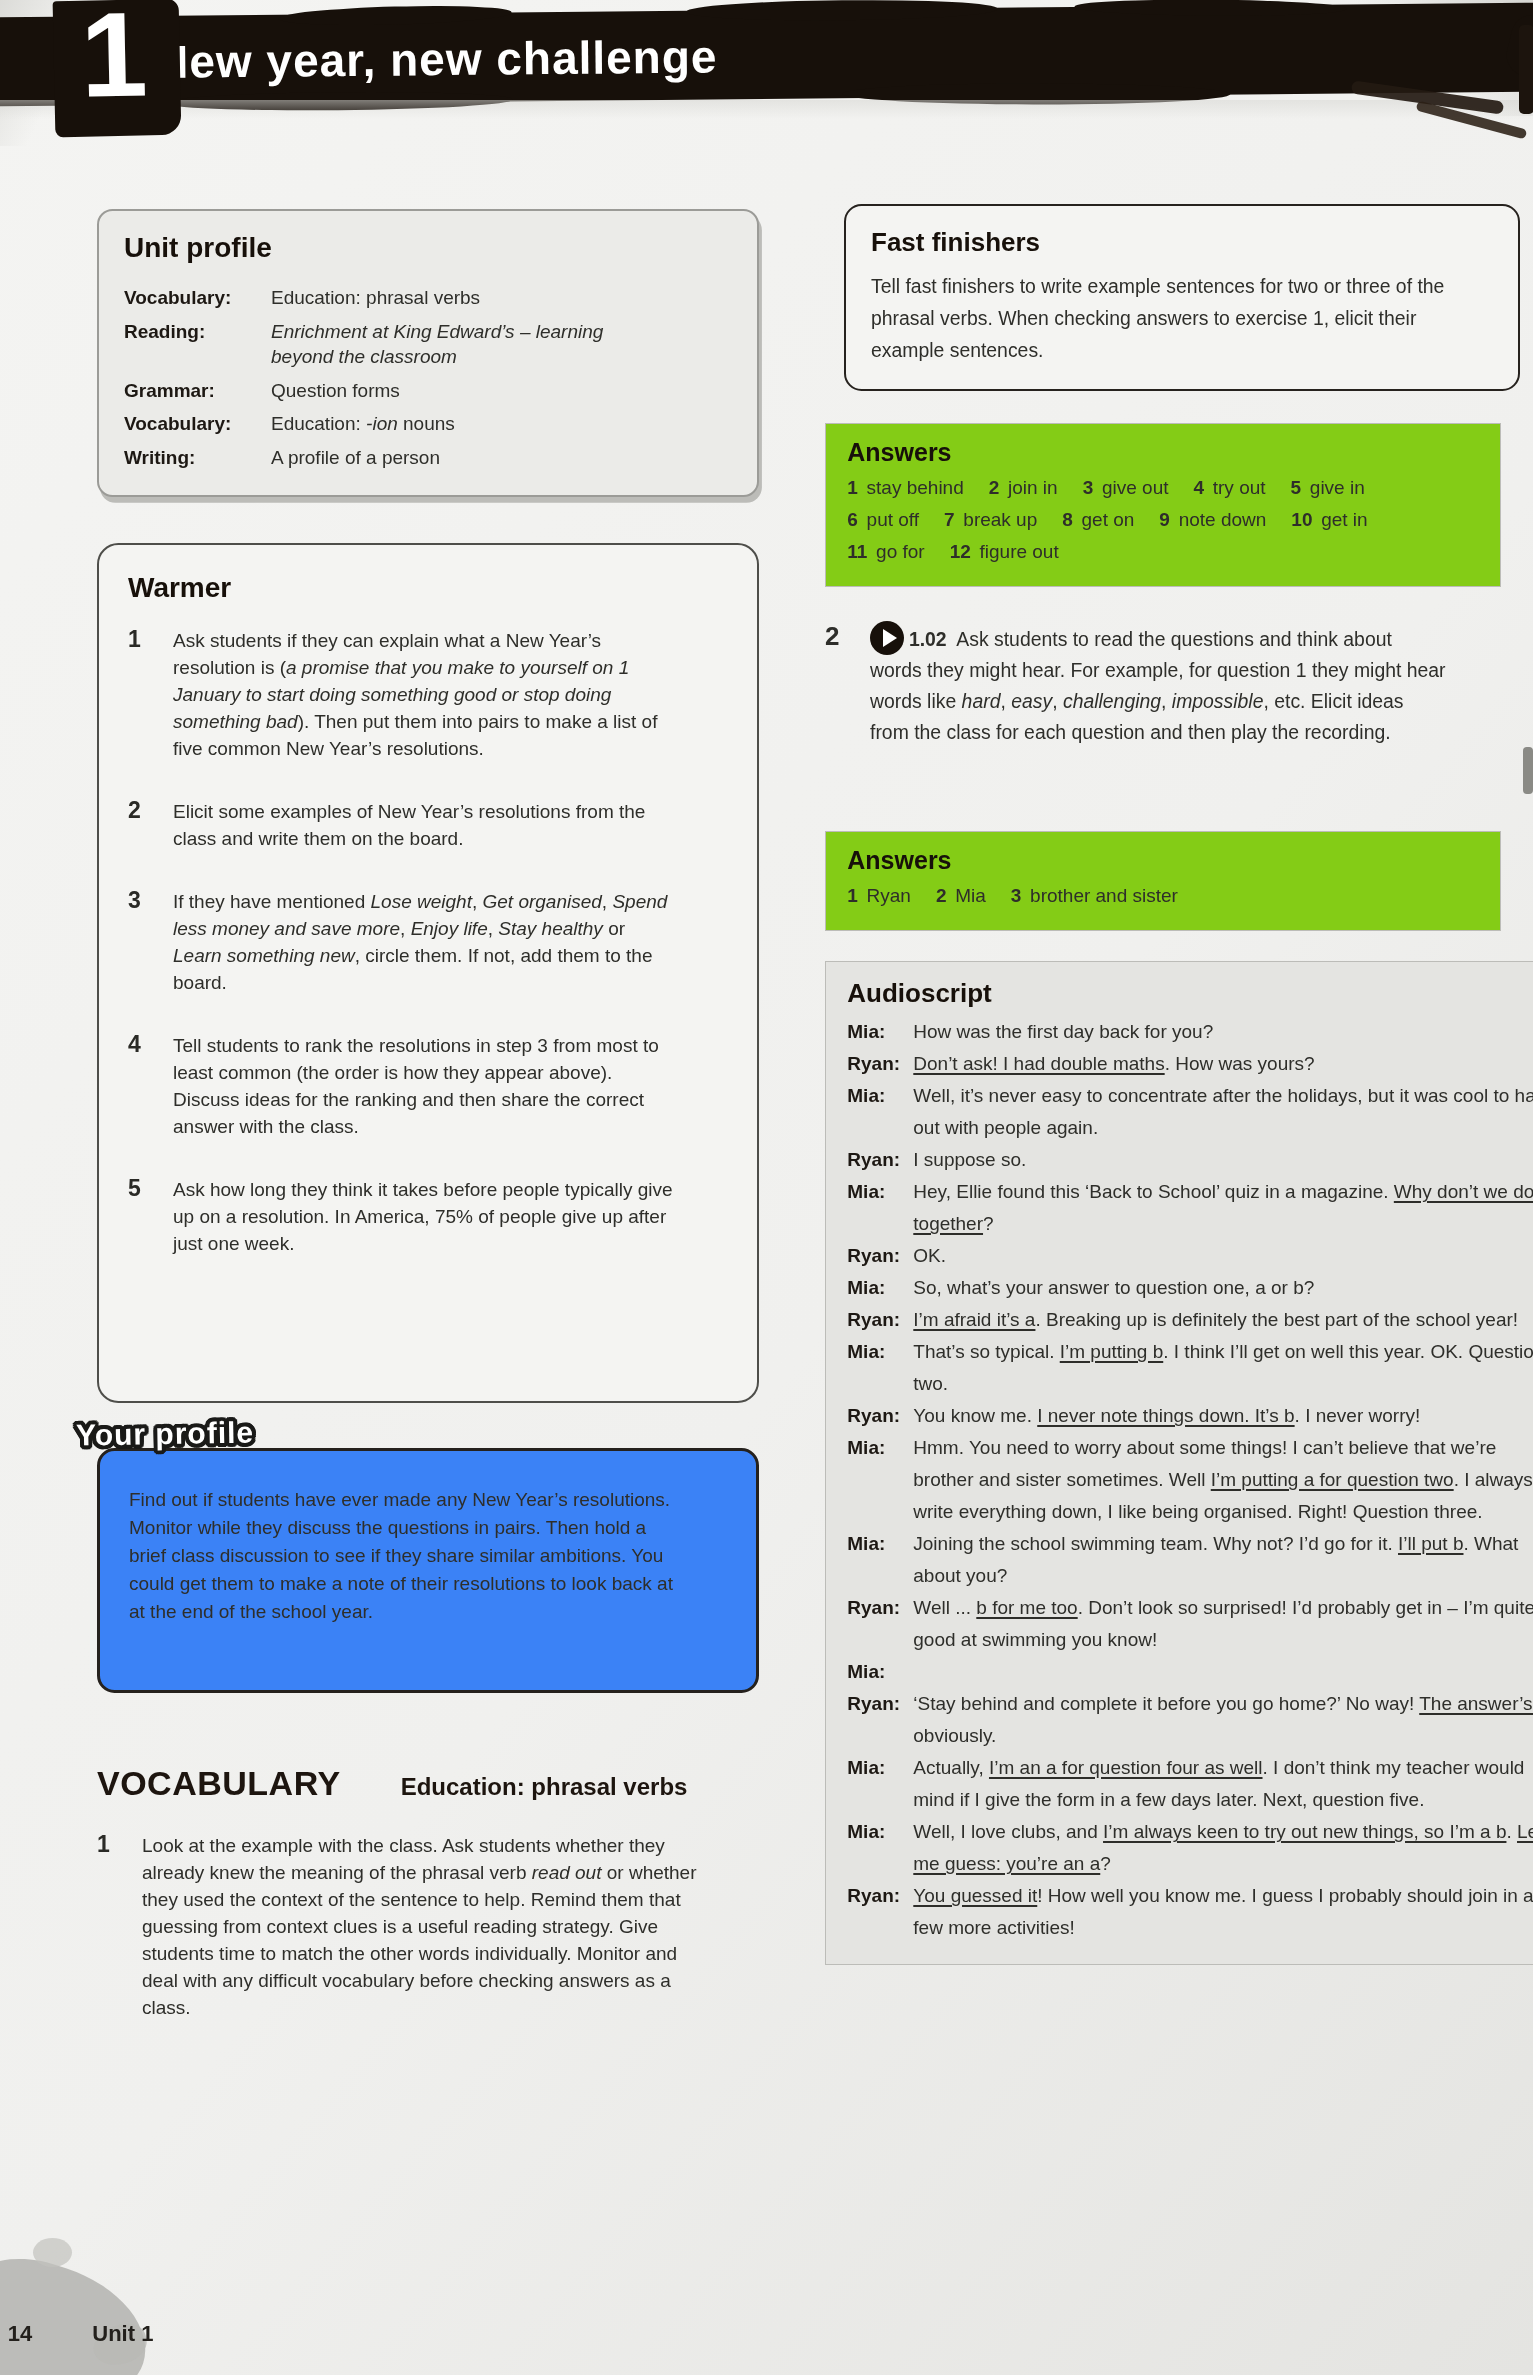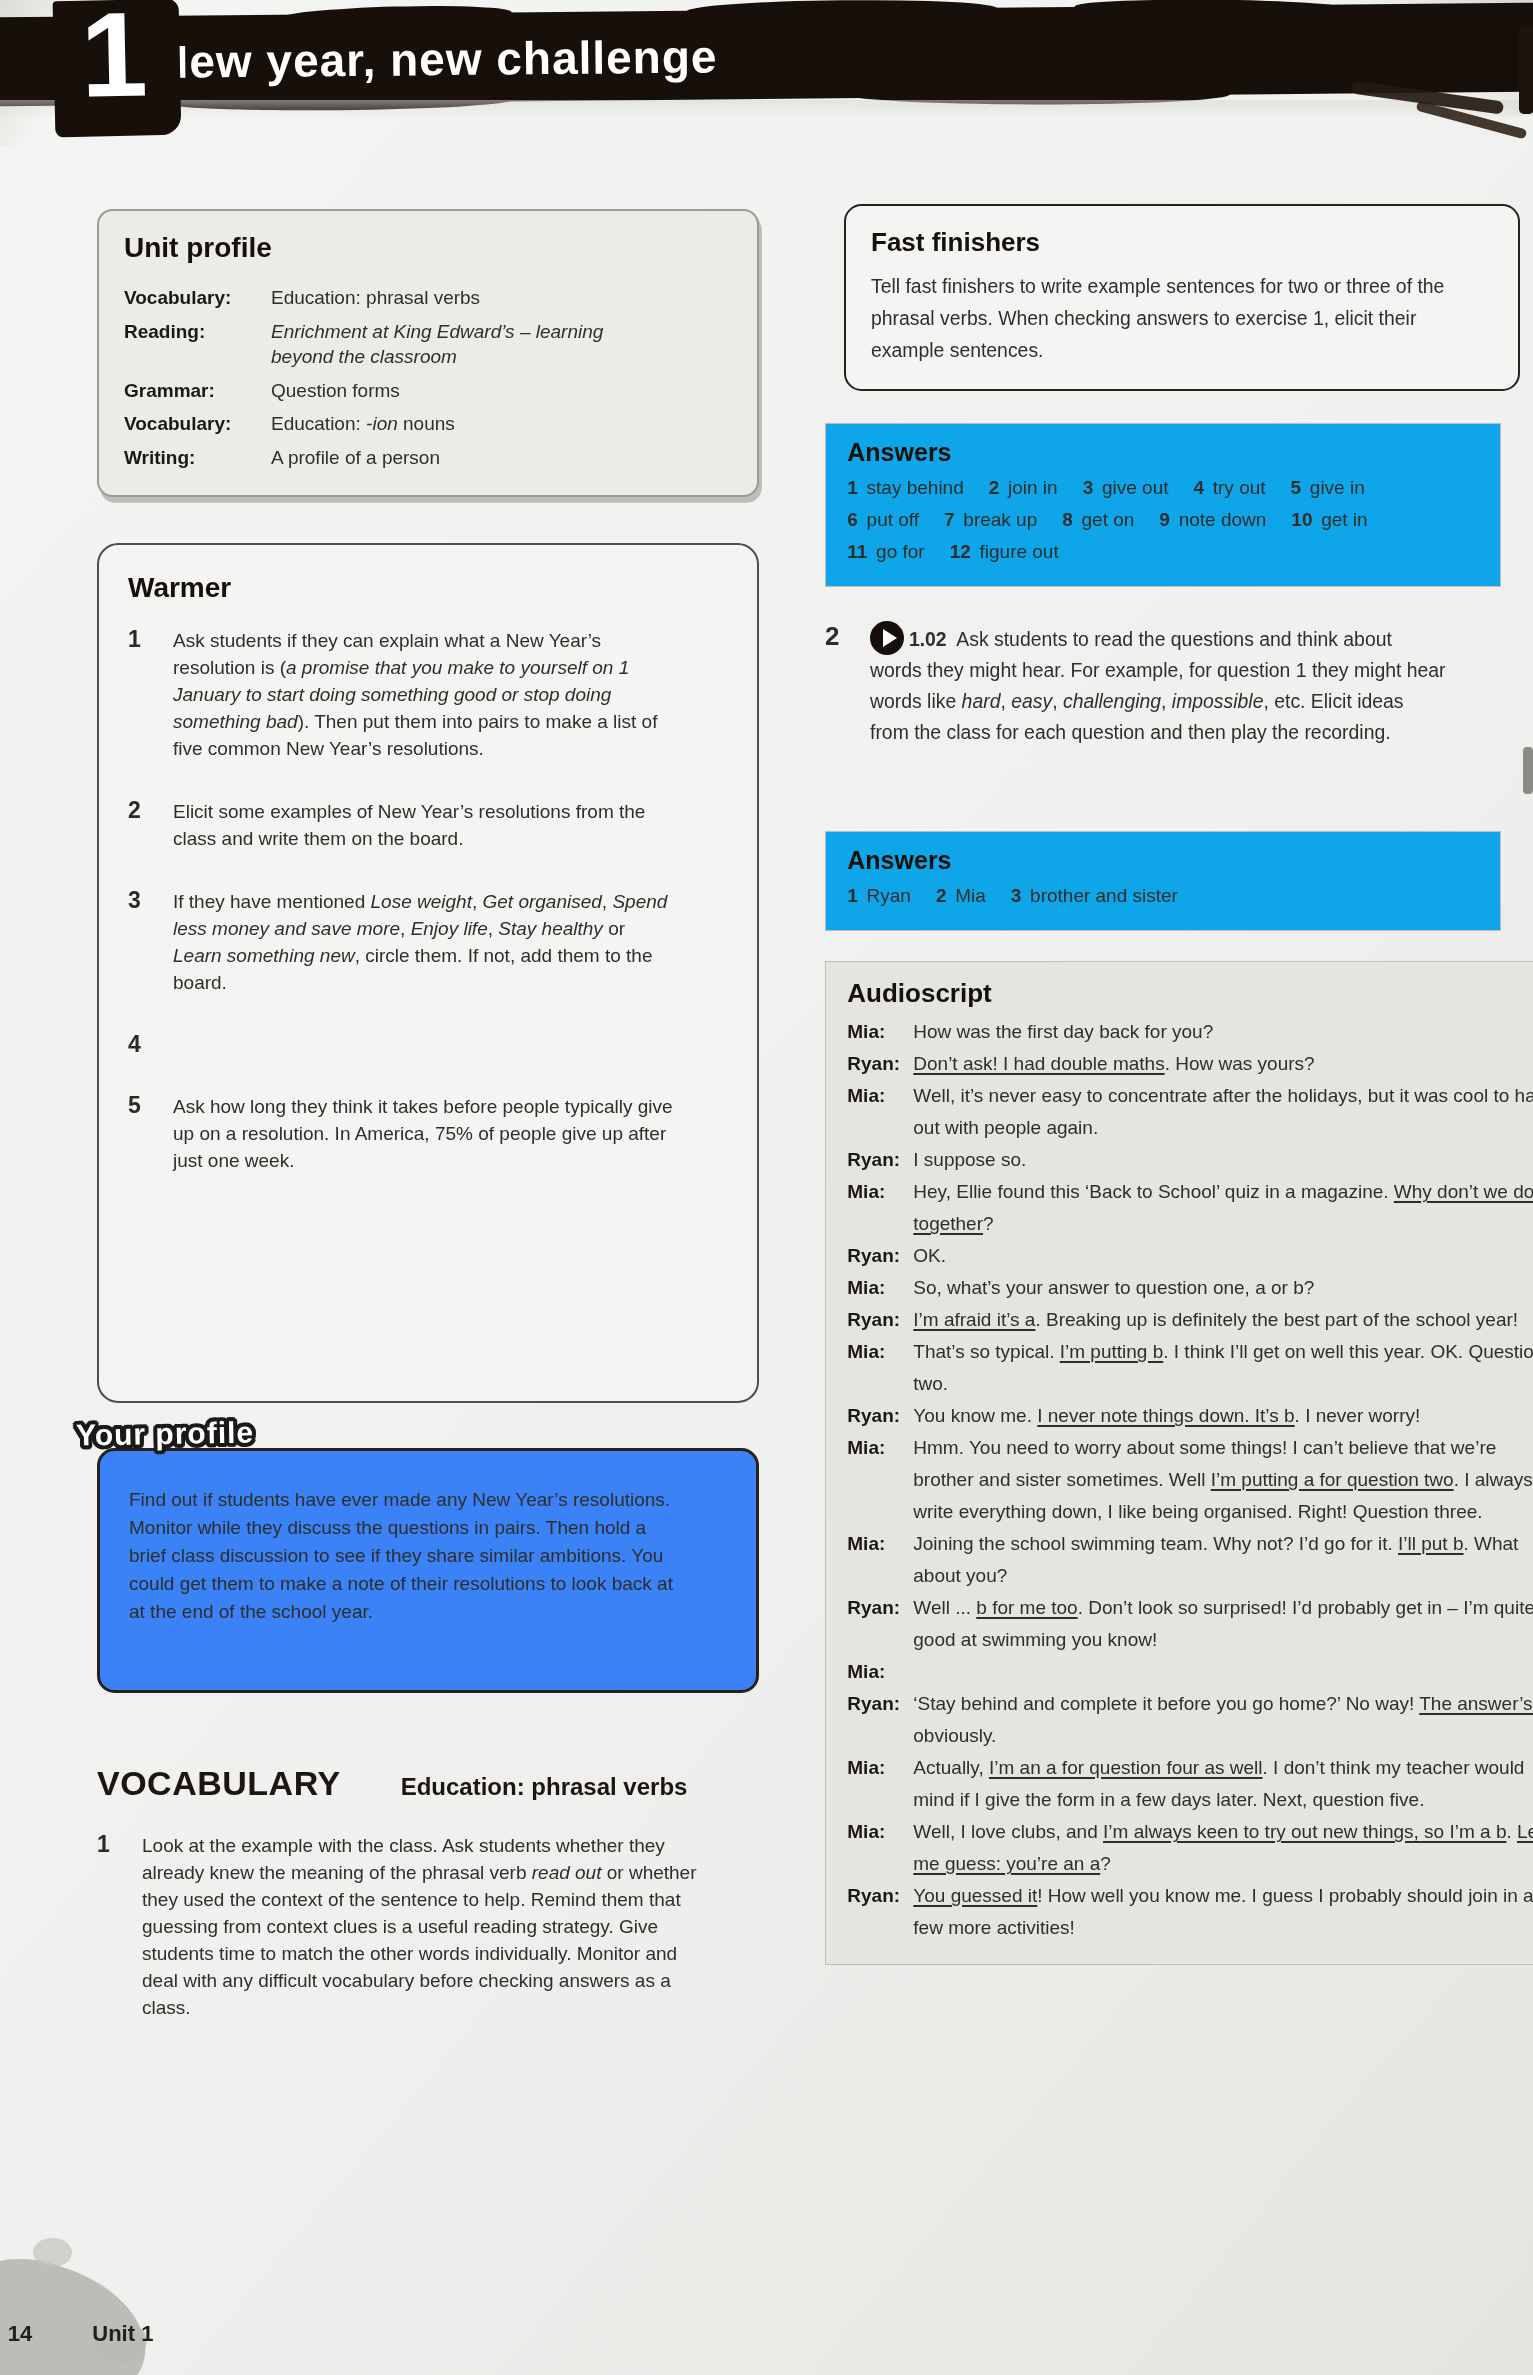--- a/index.html
+++ b/index.html
@@ -96,21 +96,21 @@
   #vocab-steps .step{padding-right:85px;}
 
   
   #fast-finishers{
     left:844px;top:204px;width:676px;padding:21.3px 25px 23px;
     background:#f4f4f2;border:2.4px solid #26221e;border-radius:17.5px;
   }
   #fast-finishers h2{font-size:26px;margin-bottom:11.6px;}
   #fast-finishers p{margin:0;font-size:19.4px;line-height:32px;padding-right:29px;}
 
-  .answers{background:#0ea5e9;border:1.5px solid #bcbcb8;padding:13.6px 21.3px 17.5px;}
+  .answers{background:#84cc16;border:1.5px solid #bcbcb8;padding:13.6px 21.3px 17.5px;}
   .answers h3{font-size:25px;margin-bottom:5.8px;}
   #answers1{left:825px;top:423px;width:676px;}
   #answers2{left:825px;top:831px;width:676px;}
   .ans-items{font-size:19px;line-height:32px;}
   .ans-item{display:inline-block;margin-right:25px;white-space:nowrap;}
   .ans-item b{margin-right:8.7px;}
 
   #exercise2{position:absolute;left:825px;top:621px;width:685px;display:grid;grid-template-columns:45px 1fr;}
   .ex-num{font-size:26px;font-weight:bold;line-height:31px;}
   .ex-body{font-size:19.4px;line-height:31px;padding-right:64px;}
@@ -186,20 +186,21 @@
       <div class="step">
         <span class="step-num">2</span>
         <div class="step-text"><span>Elicit some examples of New Year’s resolutions from the class and write them on the board.</span></div>
       </div>
       <div class="step">
         <span class="step-num">3</span>
         <div class="step-text"><span>If they have mentioned </span><span class="it">Lose weight</span><span>, </span><span class="it">Get organised</span><span>, </span><span class="it">Spend less money and save more</span><span>, </span><span class="it">Enjoy life</span><span>, </span><span class="it">Stay healthy</span><span> or </span><span class="it">Learn something new</span><span>, circle them. If not, add them to the board.</span></div>
       </div>
       <div class="step">
         <span class="step-num">4</span>
+        <div class="step-text"><span>Tell students to rank the resolutions in step 3 from most to least common (the order is how they appear above). Discuss ideas for the ranking and then share the correct answer with the class.</span></div>
       </div>
       <div class="step">
         <span class="step-num">5</span>
         <div class="step-text"><span>Ask how long they think it takes before people typically give up on a resolution. In America, 75% of people give up after just one week.</span></div>
       </div>
     </div>
 </section>
 
 <div class="badge">Your profile</div>
 <section id="your-profile-box">

